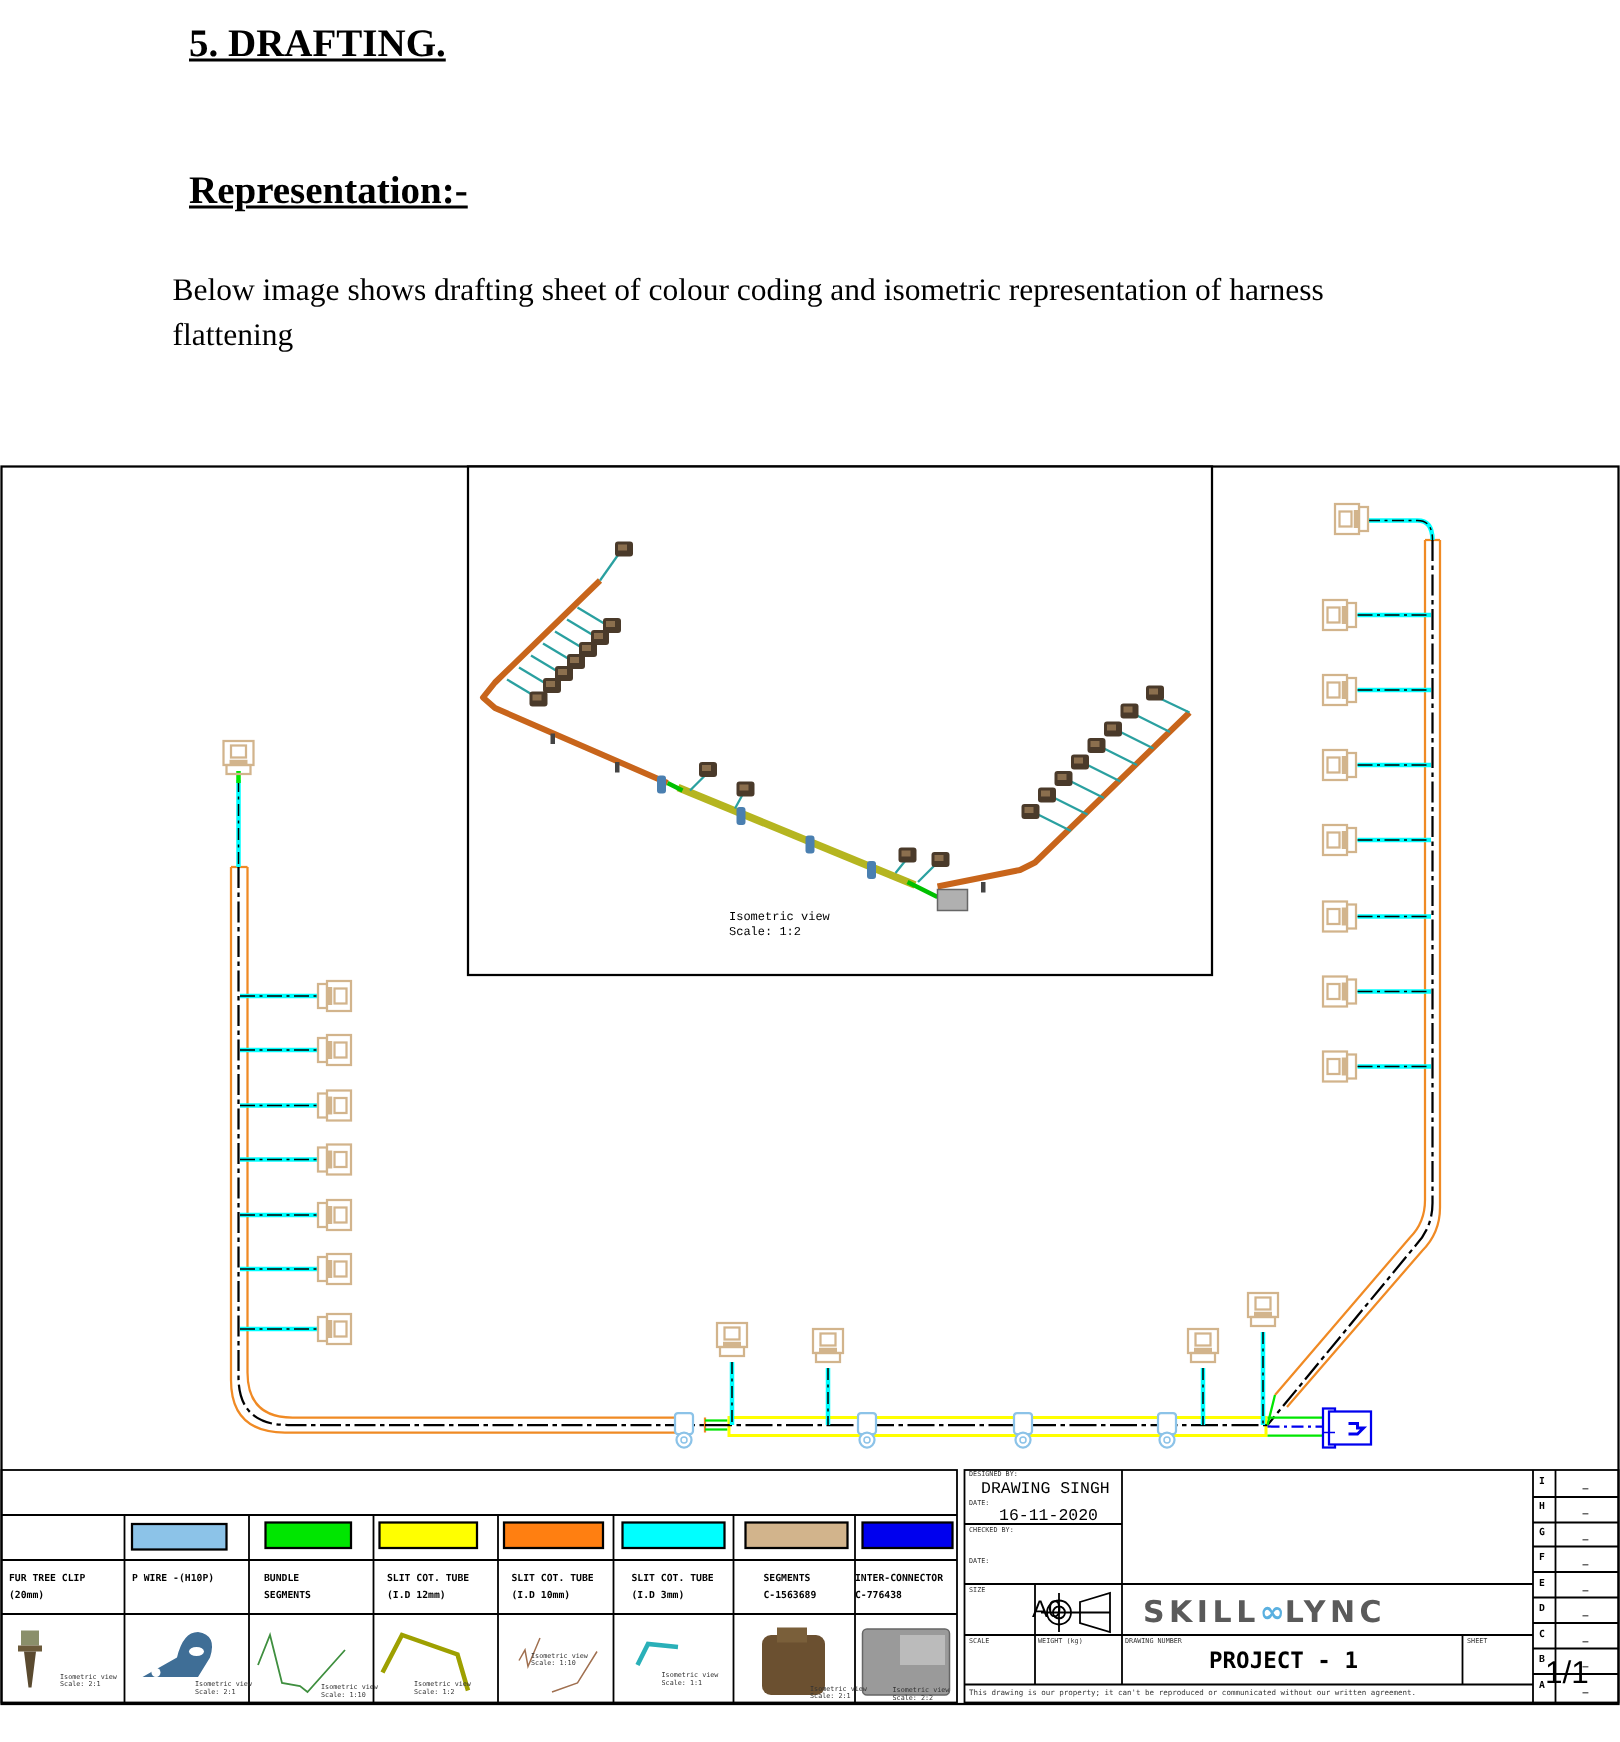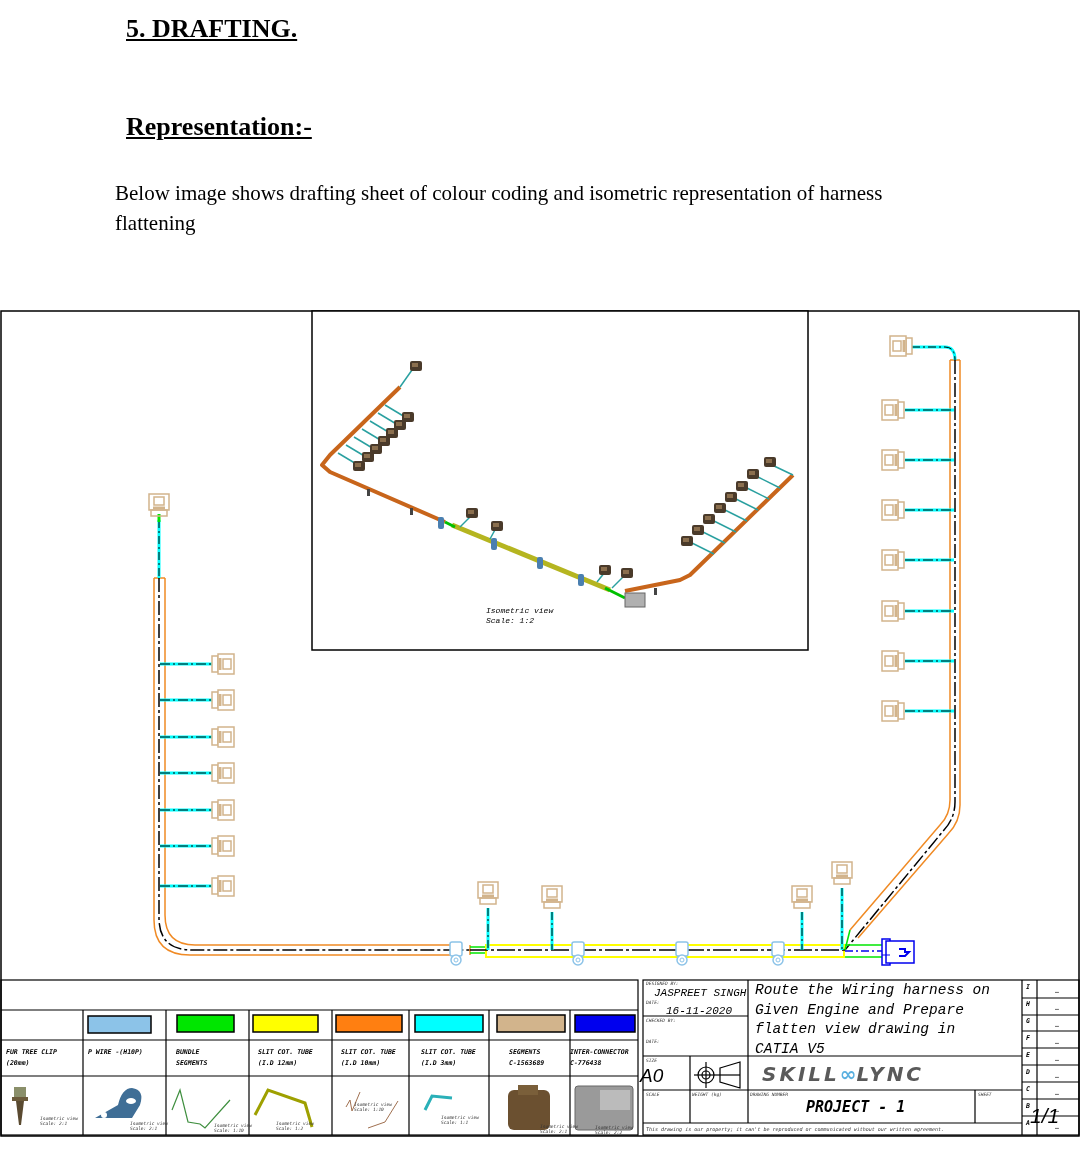--- a/index.html
+++ b/index.html
@@ -1,21 +1,21 @@
 <!DOCTYPE html>
 <html><head>
 <meta charset="utf-8">
 <style>
   html, body { margin:0; padding:0; background:#fff; }
   body { width:1080px; height:1161px; position:relative; overflow:hidden; font-family:"Liberation Serif", serif; color:#000; }
   .heading { position:absolute; left:126px; font-weight:bold; text-decoration:underline; font-size:26px; }
   #h1 { top:14px; }
   #h2 { top:112px; }
   .para { position:absolute; left:115px; top:160px; width:830px; font-size:21px; line-height:30px;margin-top:18px; }
-  .sheet { position:absolute; left:0; top:310px; width:1080px; height:851px;font-style:italic; }
+  .sheet { position:absolute; left:0; top:310px; width:1080px; height:851px; }
   .sheet svg { position:absolute; left:0; top:0; }
   .mono { font-family:"Liberation Mono", monospace; }
   .txt { position:absolute; white-space:nowrap; }
   .lbl { font-family:"DejaVu Sans Mono", monospace; font-size:6.5px; font-weight:bold; line-height:11px; }
   .tiny { font-family:"DejaVu Sans Mono", monospace; font-size:4.5px; color:#333; }
 </style>
 </head>
 <body>
 
 <div id="h1" class="heading">5. DRAFTING.</div>
@@ -348,35 +348,29 @@
     <div class="txt tiny" style="left:130px;top:811px;"><span>Isometric view</span><br><span>Scale: 2:1</span></div>
     <div class="txt tiny" style="left:214px;top:813px;"><span>Isometric view</span><br><span>Scale: 1:10</span></div>
     <div class="txt tiny" style="left:276px;top:811px;"><span>Isometric view</span><br><span>Scale: 1:2</span></div>
     <div class="txt tiny" style="left:354px;top:792px;"><span>Isometric view</span><br><span>Scale: 1:10</span></div>
     <div class="txt tiny" style="left:441px;top:805px;"><span>Isometric view</span><br><span>Scale: 1:1</span></div>
     <div class="txt tiny" style="left:540px;top:814px;"><span>Isometric view</span><br><span>Scale: 2:1</span></div>
     <div class="txt tiny" style="left:595px;top:815px;"><span>Isometric view</span><br><span>Scale: 2:2</span></div>
   </div>
 
   <div class="txt tiny" style="left:646px;top:671px;">DESIGNED BY:</div>
-  <div class="txt mono" style="left:654px;top:677px;font-size:11px;">JASPREET SINGH</div>
+  <div class="txt mono" style="left:654px;top:677px;font-size:11px;">DRAWING SINGH</div>
   <div class="txt tiny" style="left:646px;top:690px;">DATE:</div>
   <div class="txt mono" style="left:666px;top:695px;font-size:11px;text-align:right;">16-11-2020</div>
   <div class="txt tiny" style="left:646px;top:708px;">CHECKED BY:</div>
   <div class="txt tiny" style="left:646px;top:729px;">DATE:</div>
 
-  <div class="txt mono" style="left:755px;top:671px;font-size:14.5px;line-height:19.5px;">
-    <div>Route the Wiring harness on</div>
-    <div>Given Engine and Prepare</div>
-    <div>flatten view drawing in</div>
-    <div>CATIA V5</div>
-  </div>
 
   <div class="txt tiny" style="left:646px;top:748px;">SIZE</div>
-  <div class="txt" style="left:640px;top:755px;font-family:'Liberation Sans',sans-serif;font-size:19px;">A0</div>
+  <div class="txt" style="left:688px;top:755px;font-family:'Liberation Sans',sans-serif;font-size:16px;">A0</div>
 
   <div class="txt" style="left:762px;top:752px;font-family:'DejaVu Sans',sans-serif;font-weight:bold;font-size:20px;letter-spacing:3px;color:#5a5a5a;">
     <span>SKILL</span><span style="color:#5ab0e0;letter-spacing:0;">∞</span><span>LYNC</span>
   </div>
 
   <div class="txt tiny" style="left:646px;top:782px;">SCALE</div>
   <div class="txt tiny" style="left:692px;top:782px;">WEIGHT (kg)</div>
   <div class="txt tiny" style="left:750px;top:782px;">DRAWING NUMBER</div>
   <div class="txt" style="left:806px;top:788px;font-family:'DejaVu Sans Mono',monospace;font-weight:bold;font-size:15px;">PROJECT - 1</div>
   <div class="txt tiny" style="left:978px;top:782px;">SHEET</div>

